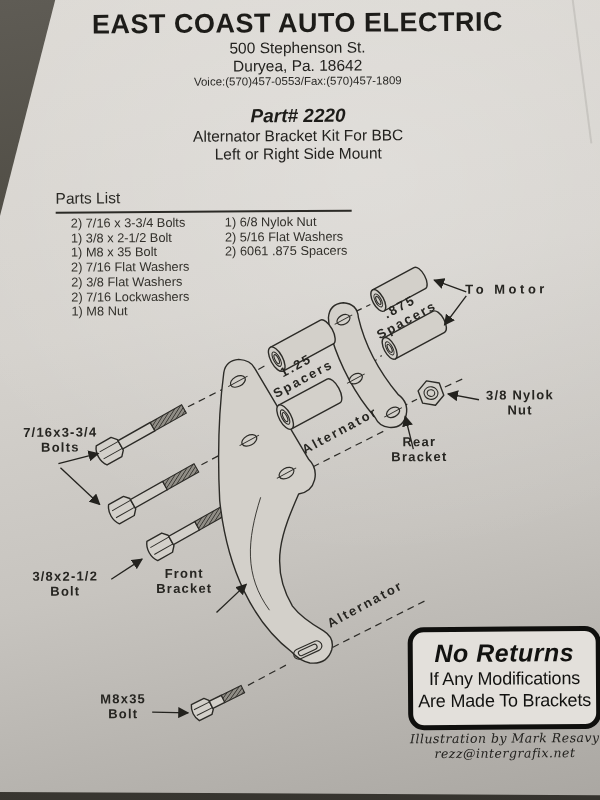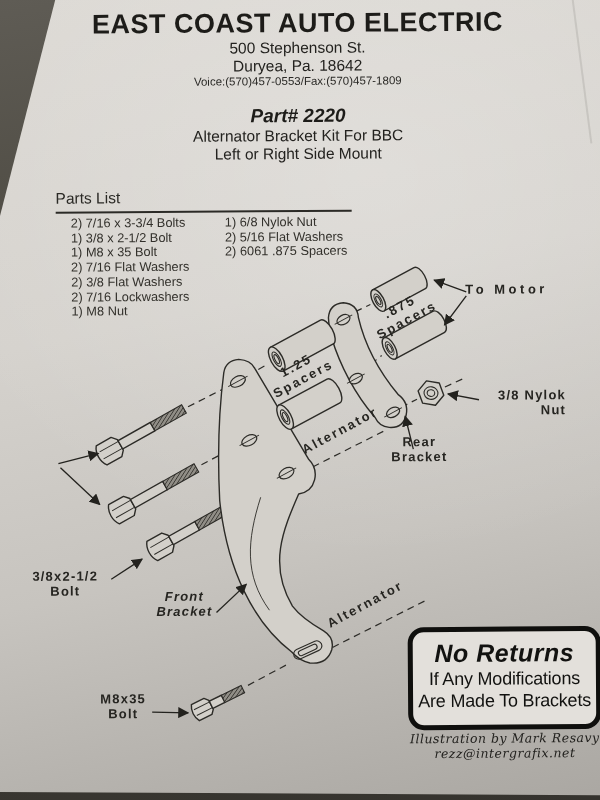--- a/index.html
+++ b/index.html
@@ -225,35 +225,39 @@
 
   <div class="lbl ls-wide" style="left:466px;top:284px;">To Motor</div>
   <div class="lbl rot ls-med" style="left:362px;top:300px;width:84px;">
     <div>.875</div>
     <div>Spacers</div>
   </div>
   <div class="lbl rot ls-med" style="left:258px;top:358px;width:84px;">
     <div>1.25</div>
     <div>Spacers</div>
   </div>
-  <div class="lbl" style="left:474px;top:390px;width:92px;text-align:right;">
+  <div class="lbl" style="left:474px;top:390px;width:92px;">
     <div>3/8 Nylok</div>
     <div>Nut</div>
   </div>
   <div class="lbl" style="left:382px;top:436px;width:74px;text-align:center;">
     <div>Rear</div>
     <div>Bracket</div>
   </div>
   <div class="lbl rot ls-med" style="left:288px;top:424px;width:104px;">Alternator</div>
   <div class="lbl rot ls-med" style="left:312px;top:598px;width:104px;">Alternator</div>
+  <div class="lbl" style="left:10px;top:424px;width:100px;">
+    <div>7/16x3-3/4</div>
+    <div>Bolts</div>
+  </div>
   <div class="lbl" style="left:20px;top:568px;width:88px;">
     <div>3/8x2-1/2</div>
     <div>Bolt</div>
   </div>
-  <div class="lbl" style="left:140px;top:589px;width:86px;font-style:italic;">
+  <div class="lbl" style="left:140px;top:566px;width:86px;">
     <div>Front</div>
     <div>Bracket</div>
   </div>
   <div class="lbl" style="left:86px;top:691px;width:70px;">
     <div>M8x35</div>
     <div>Bolt</div>
   </div>
 
   <div class="notice">
     <div class="t1">No Returns</div>

